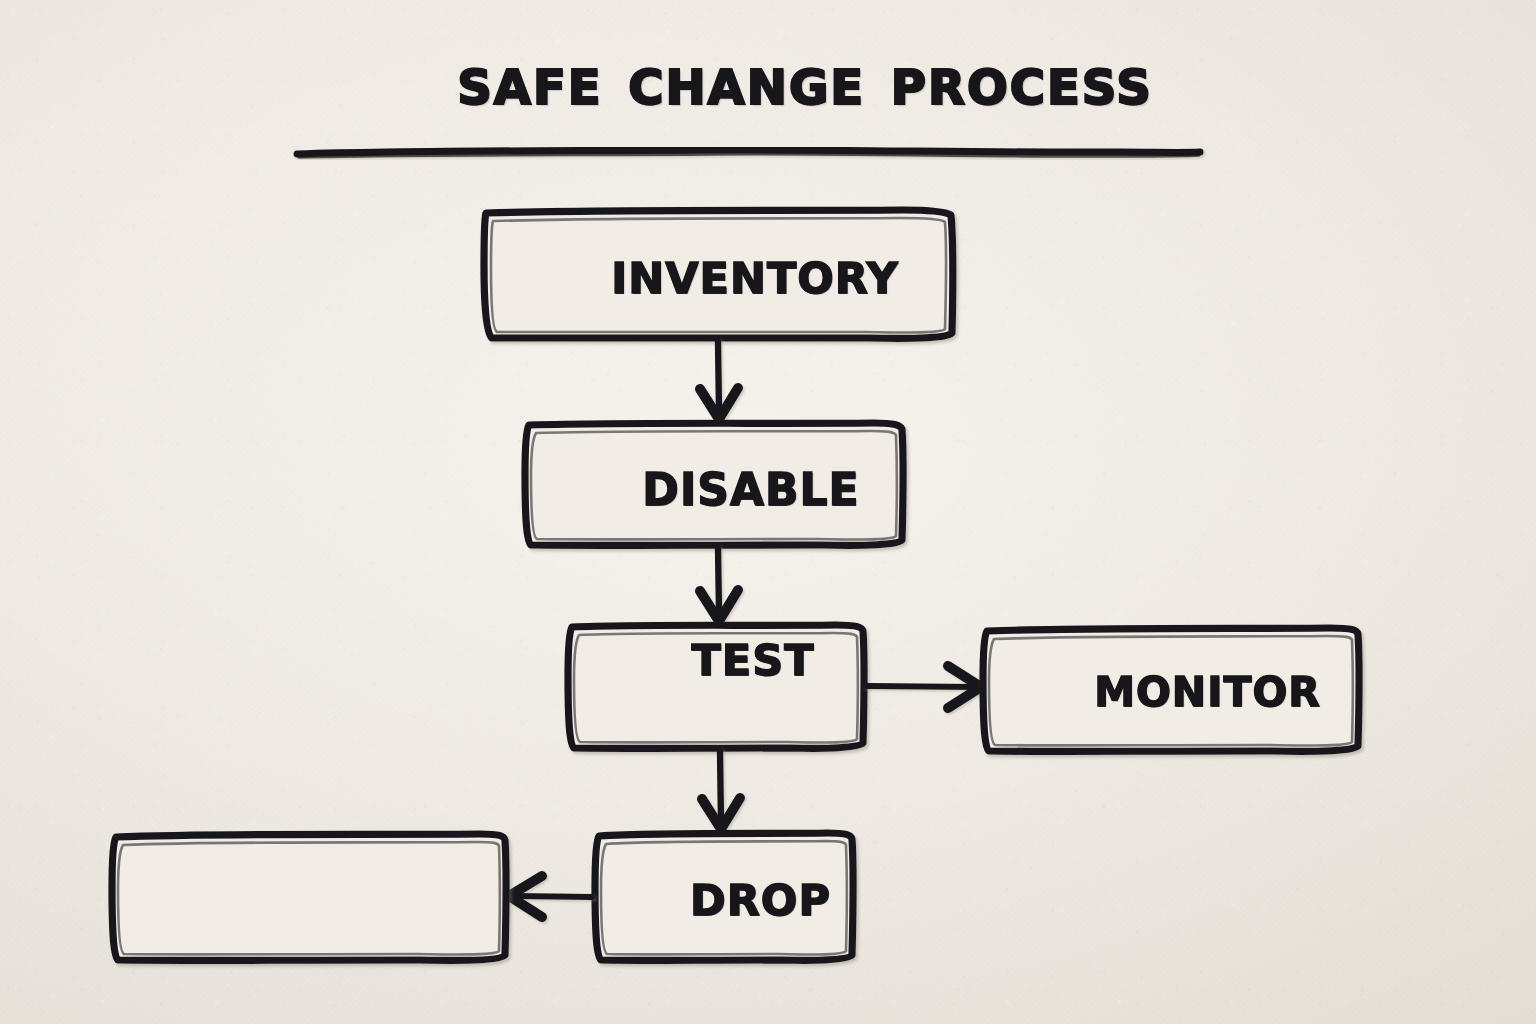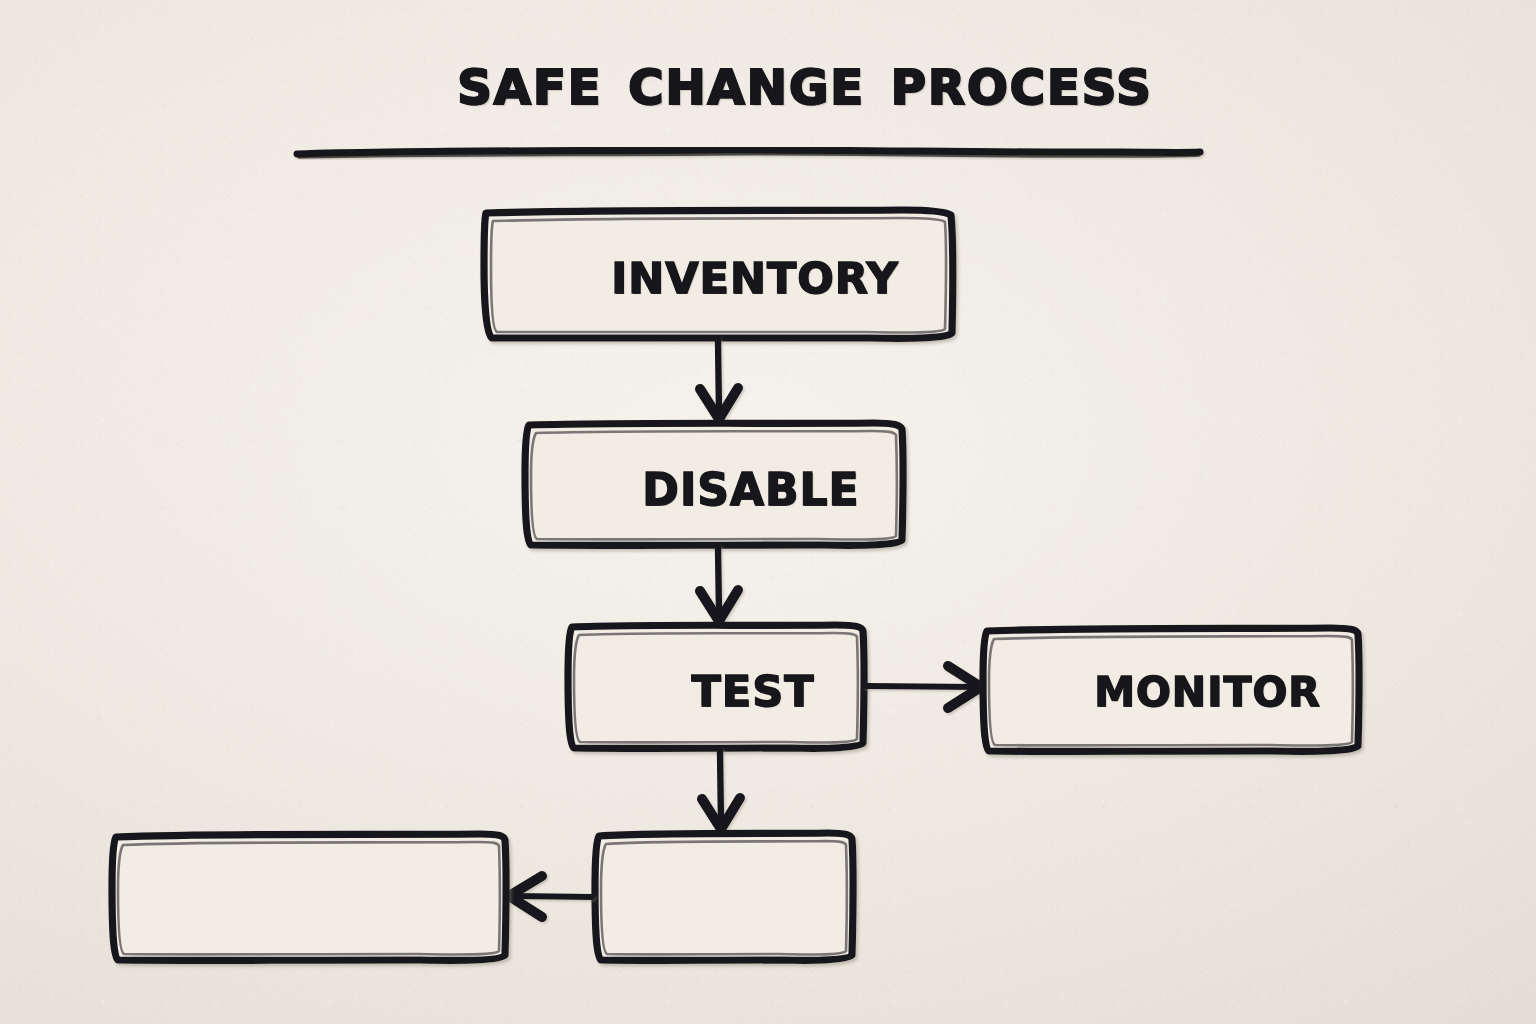--- a/index.html
+++ b/index.html
@@ -184,19 +184,20 @@
 
     </g>
   </svg>
 
   <div class="title-label" style="left:0; top:47px; width:1536px;">Safe Change Process</div>
 
   <div class="node-label" style="left:525px; top:452px; width:378px; font-size:63px; letter-spacing:1px; font-variant:small-caps; text-transform:lowercase;">Disable</div>
 
   <div class="node-label" style="left:482px; top:241px; width:472px; font-size:62px; letter-spacing:1px; font-variant:small-caps; text-transform:lowercase;">Inventory</div>
 
-  <div class="node-label" style="left:568px; top:654px; width:296px; font-size:62px; letter-spacing:1px; font-variant:small-caps; text-transform:lowercase;">Test</div>
+  <div class="node-label" style="left:568px; top:623px; width:296px; font-size:62px; letter-spacing:1px; font-variant:small-caps; text-transform:lowercase;">Test</div>
 
   <div class="node-label" style="left:983px; top:657px; width:375px; font-size:58px; letter-spacing:1px; font-variant:small-caps; text-transform:lowercase;">Monitor</div>
 
+  <div class="node-label" style="left:595px; top:863px; width:257px; font-size:62px; letter-spacing:1px; font-variant:small-caps; text-transform:lowercase;">Drop</div>
 
 
 </div>
 
 </body></html>

